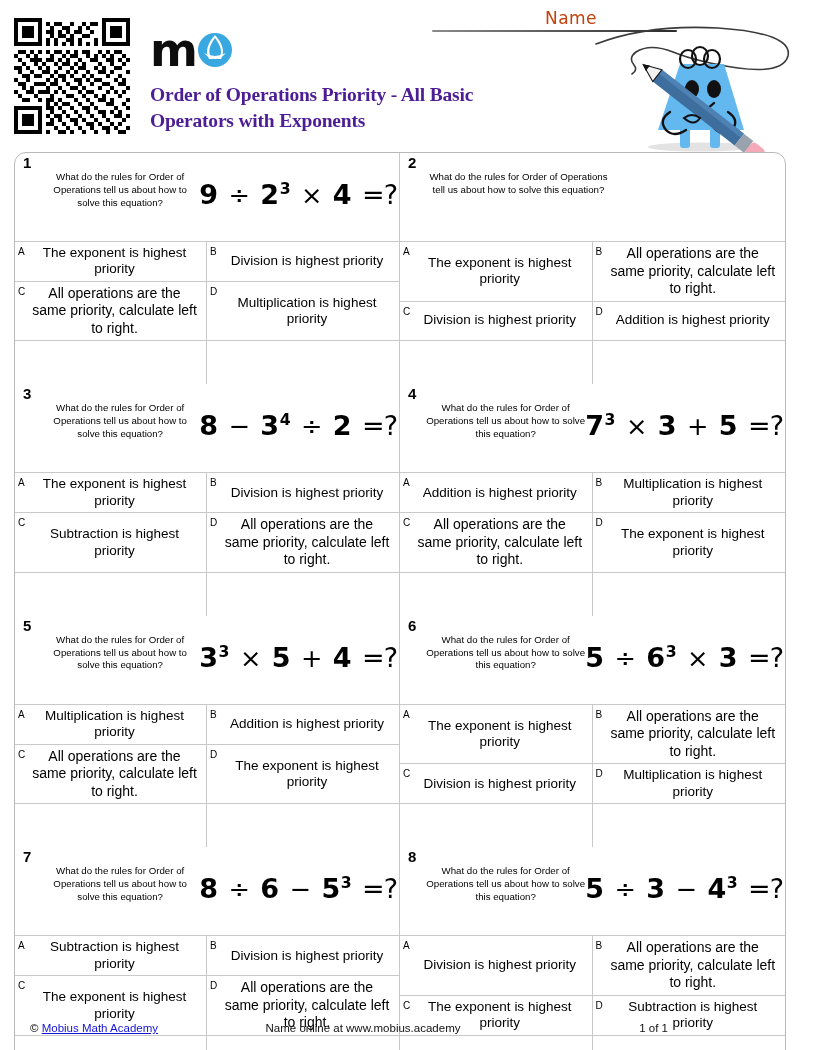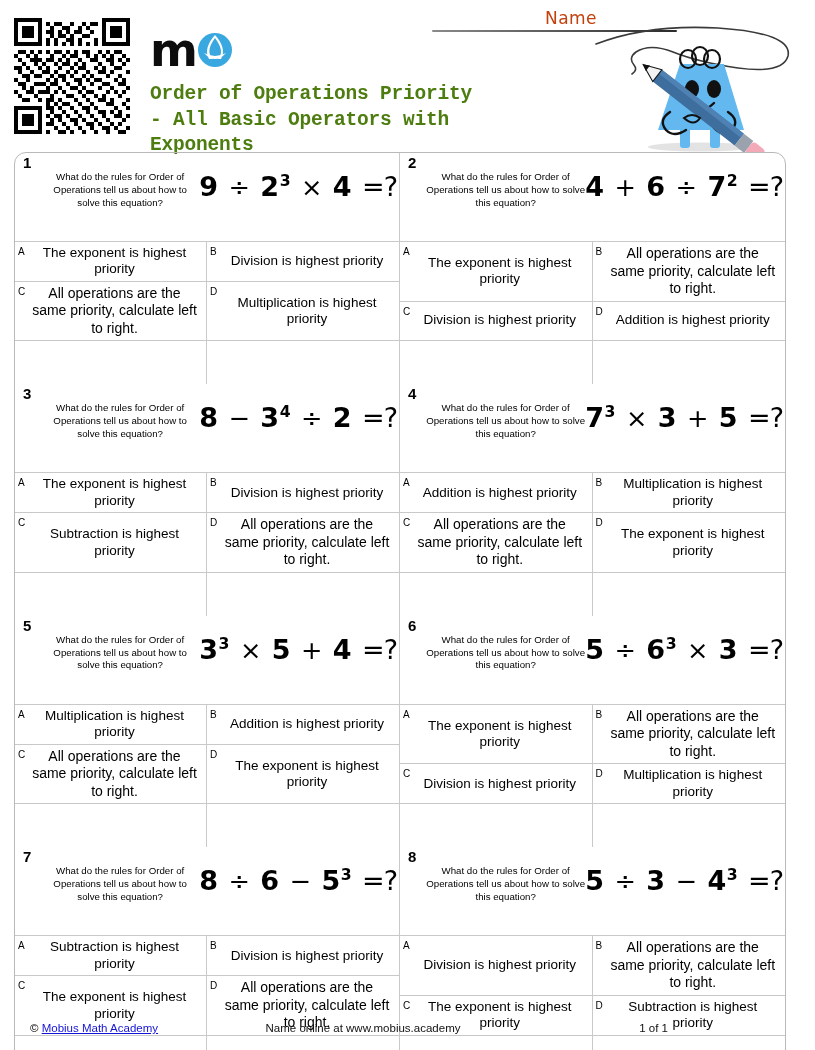--- a/index.html
+++ b/index.html
@@ -54,26 +54,26 @@
     position: relative;
     display: inline-block;
     width: 38px;
     height: 38px;
     vertical-align: -4px;
   }
   .logo-o svg { position: absolute; left: 0; top: 0; }
 
   .title {
     margin-top: 6px;
-    font-family: Liberation Mono, monospace;
+    font-family: Liberation Serif, serif;
     font-weight: bold;
     font-size: 19.5px;
     line-height: 1.32;
     letter-spacing: -0.2px;
-    color: #4d7c0f;
+    color: #4c1d95;
     width: 330px;
   }
 
   .name-area {
     position: absolute;
     left: 432px;
     top: 8px;
     width: 250px;
   }
   .name-label {
@@ -139,21 +139,21 @@
     width: 185px;
     margin-left: 22px;
     margin-top: 14px;
     font-size: 9.7px;
     line-height: 1.32;
     font-weight: normal;
     text-align: center;
   }
   .qeq {
     flex: 1;
-    margin-top: 16px;
+    margin-top: 24px;
     text-align: left;
     font-family: "DejaVu Sans", sans-serif;
     font-size: 27px;
     font-weight: bold;
     line-height: 1;
     white-space: nowrap;
     letter-spacing: 0.5px;
   }
   .qeq sup {
     font-size: 0.58em;
@@ -569,21 +569,20 @@
             <div class="arow blankrow">
               <div class="acell"></div>
               <div class="acell"></div>
             </div>
           </div>
         </div>
         <div class="qcell">
           <div class="qhead">
             <div class="qnum">2</div>
             <div class="qprompt">What do the rules for Order of Operations tell us about how to solve this equation?</div>
-            <div class="qeq">4 <span class="op">+</span> 6 <span class="op">÷</span> 7<sup>2</sup> <span class="eqs">=?</span></div>
           </div>
           <div class="answers">
             <div class="arow">
               <div class="acell">
                 <span class="aletter">A</span>
                 <span class="atext">The exponent is highest priority</span>
               </div>
               <div class="acell">
                 <span class="aletter">B</span>
                 <span class="atext small">All operations are the same priority, calculate left to right.</span>

